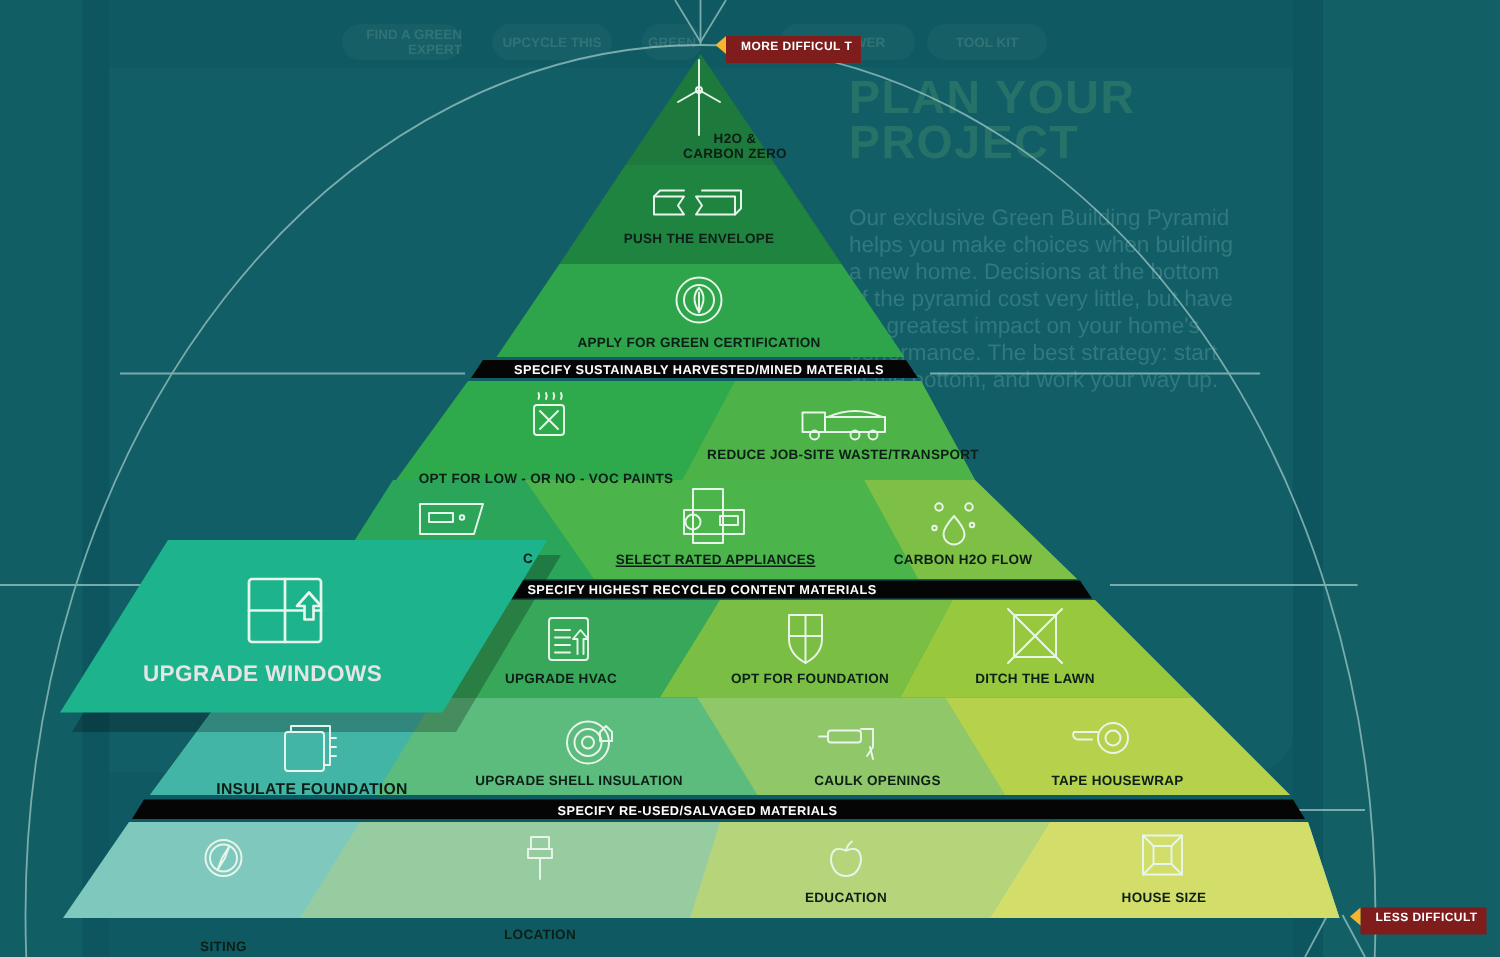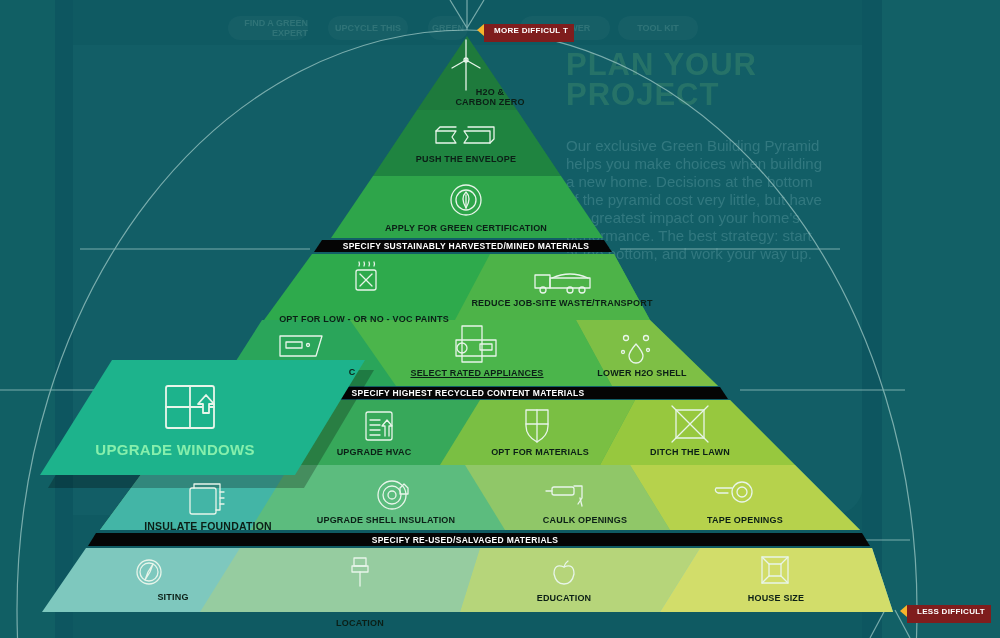--- a/index.html
+++ b/index.html
@@ -6,21 +6,21 @@
   body{width:1000px;height:638px;overflow:hidden;background:#0f5a62;font-family:"Liberation Sans",sans-serif;position:relative;}
   .bg-panel{position:absolute;}
   .ghost-pill{position:absolute;border-radius:20px;background:rgba(255,255,255,0.03);color:rgba(160,210,200,0.18);font-size:9px;font-weight:bold;text-align:right;display:flex;align-items:center;justify-content:center;line-height:10px;}
   .plan-title{position:absolute;left:566px;top:50px;font-size:31px;line-height:30px;font-weight:900;color:rgba(80,160,110,0.32);letter-spacing:1px;}
   .plan-body{position:absolute;left:566px;top:137px;width:260px;font-size:15px;line-height:18px;color:rgba(110,170,175,0.35);}
   svg.pyr{position:absolute;left:0;top:0;}
   .label{position:absolute;font-size:9px;font-weight:bold;color:#0b1f16;text-align:center;white-space:nowrap;transform:translateX(-50%);letter-spacing:0.2px;}
   .band-label{position:absolute;font-size:8.5px;font-weight:bold;color:#ffffff;text-align:center;white-space:nowrap;transform:translateX(-50%);letter-spacing:0.3px;}
   .tag{position:absolute;height:18px;background:#7f1d1d;color:#fff;font-size:8px;font-weight:bold;line-height:13px;padding:0 6px 0 10px;letter-spacing:0.3px;}
   .tag::before{content:"";position:absolute;left:-7px;top:0;border-top:6.5px solid transparent;border-bottom:6.5px solid transparent;border-right:7px solid #f7b42c;}
-  .windows-label{position:absolute;left:175px;top:441px;font-size:15px;font-weight:bold;color:#86efac;transform:translateX(-50%);white-space:nowrap;letter-spacing:0.3px;}
+  .windows-label{position:absolute;left:175px;top:441px;font-size:15px;font-weight:bold;color:#e5e5e5;transform:translateX(-50%);white-space:nowrap;letter-spacing:0.3px;}
 </style>
 </head>
 <body>
 
 <div class="bg-panel" style="left:0;top:0;width:55px;height:638px;background:#115f64;"></div>
 <div class="bg-panel" style="left:55px;top:0;width:18px;height:638px;background:#0d5660;"></div>
 <div class="bg-panel" style="left:73px;top:45px;width:790px;height:470px;background:#125e66;border-radius:0 0 30px 0;"></div>
 <div class="bg-panel" style="left:862px;top:0;width:20px;height:638px;background:#0d5660;"></div>
 <div class="bg-panel" style="left:882px;top:0;width:118px;height:638px;background:#126066;"></div>
 
@@ -244,29 +244,29 @@
 <div class="label" style="left:490px;top:87px;line-height:10px;">
   <div>H2O &amp;</div>
   <div>CARBON ZERO</div>
 </div>
 <div class="label" style="left:466px;top:154px;">PUSH THE ENVELOPE</div>
 <div class="label" style="left:466px;top:223px;">APPLY FOR GREEN CERTIFICATION</div>
 <div class="label" style="left:364px;top:298px;margin-top:16px;">OPT FOR LOW - OR NO - VOC PAINTS</div>
 <div class="label" style="left:562px;top:298px;">REDUCE JOB-SITE WASTE/TRANSPORT</div>
 <div class="label" style="left:352px;top:367px;">C</div>
 <div class="label" style="left:477px;top:368px;text-decoration:underline;">SELECT RATED APPLIANCES</div>
-<div class="label" style="left:642px;top:368px;">LOWER H2O SHELL</div>
+<div class="label" style="left:642px;top:368px;">CARBON H2O FLOW</div>
 <div class="label" style="left:374px;top:447px;">UPGRADE HVAC</div>
-<div class="label" style="left:540px;top:447px;">OPT FOR MATERIALS</div>
+<div class="label" style="left:540px;top:447px;">OPT FOR FOUNDATION</div>
 <div class="label" style="left:690px;top:447px;">DITCH THE LAWN</div>
 <div class="label" style="left:208px;top:520px;font-size:10.5px;">INSULATE FOUNDATION</div>
 <div class="label" style="left:386px;top:515px;">UPGRADE SHELL INSULATION</div>
 <div class="label" style="left:585px;top:515px;">CAULK OPENINGS</div>
-<div class="label" style="left:745px;top:515px;">TAPE OPENINGS</div>
-<div class="label" style="left:149px;top:592px;margin-left:24px;">SITING</div>
+<div class="label" style="left:745px;top:515px;">TAPE HOUSEWRAP</div>
+<div class="label" style="left:149px;top:626px;">SITING</div>
 <div class="label" style="left:360px;top:594px;margin-top:24px;">LOCATION</div>
 <div class="label" style="left:564px;top:593px;">EDUCATION</div>
 <div class="label" style="left:776px;top:593px;">HOUSE SIZE</div>
 
 <div class="band-label" style="left:466px;top:241px;">SPECIFY SUSTAINABLY HARVESTED/MINED MATERIALS</div>
 <div class="band-label" style="left:468px;top:388px;">SPECIFY HIGHEST RECYCLED CONTENT MATERIALS</div>
 <div class="band-label" style="left:465px;top:535px;">SPECIFY RE-USED/SALVAGED MATERIALS</div>
 
 <div class="windows-label">UPGRADE WINDOWS</div>
 

